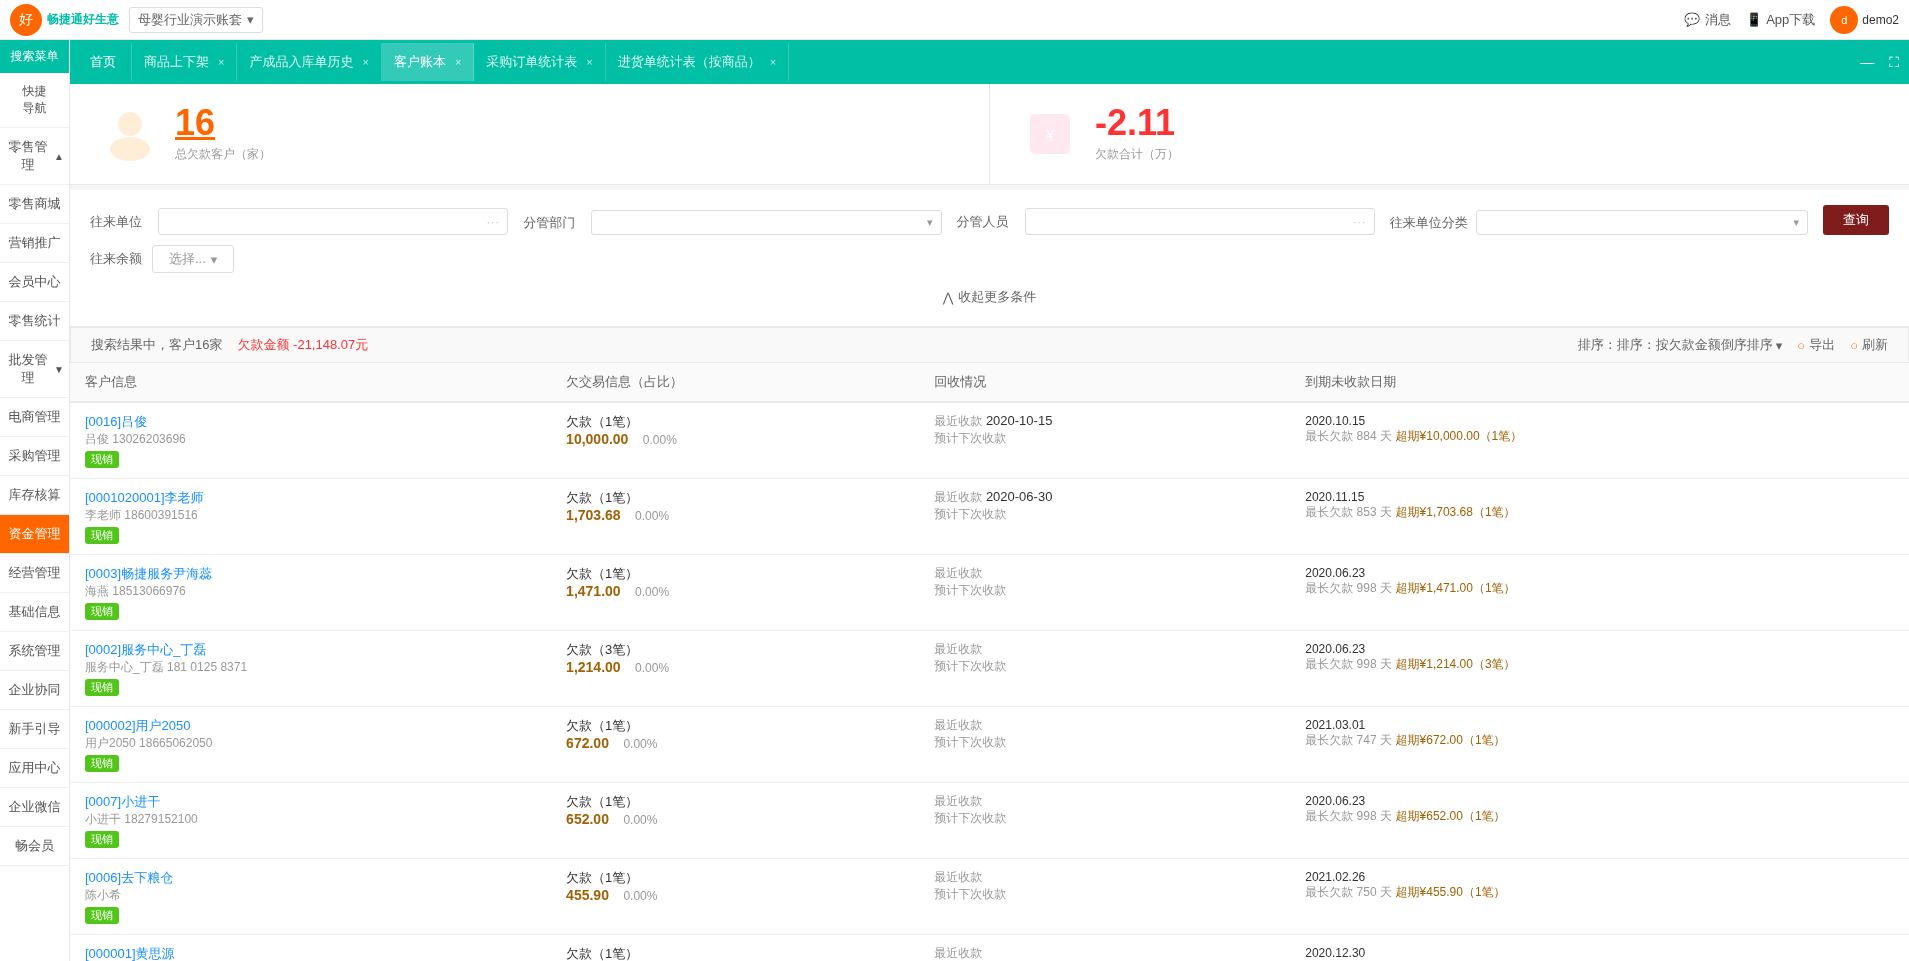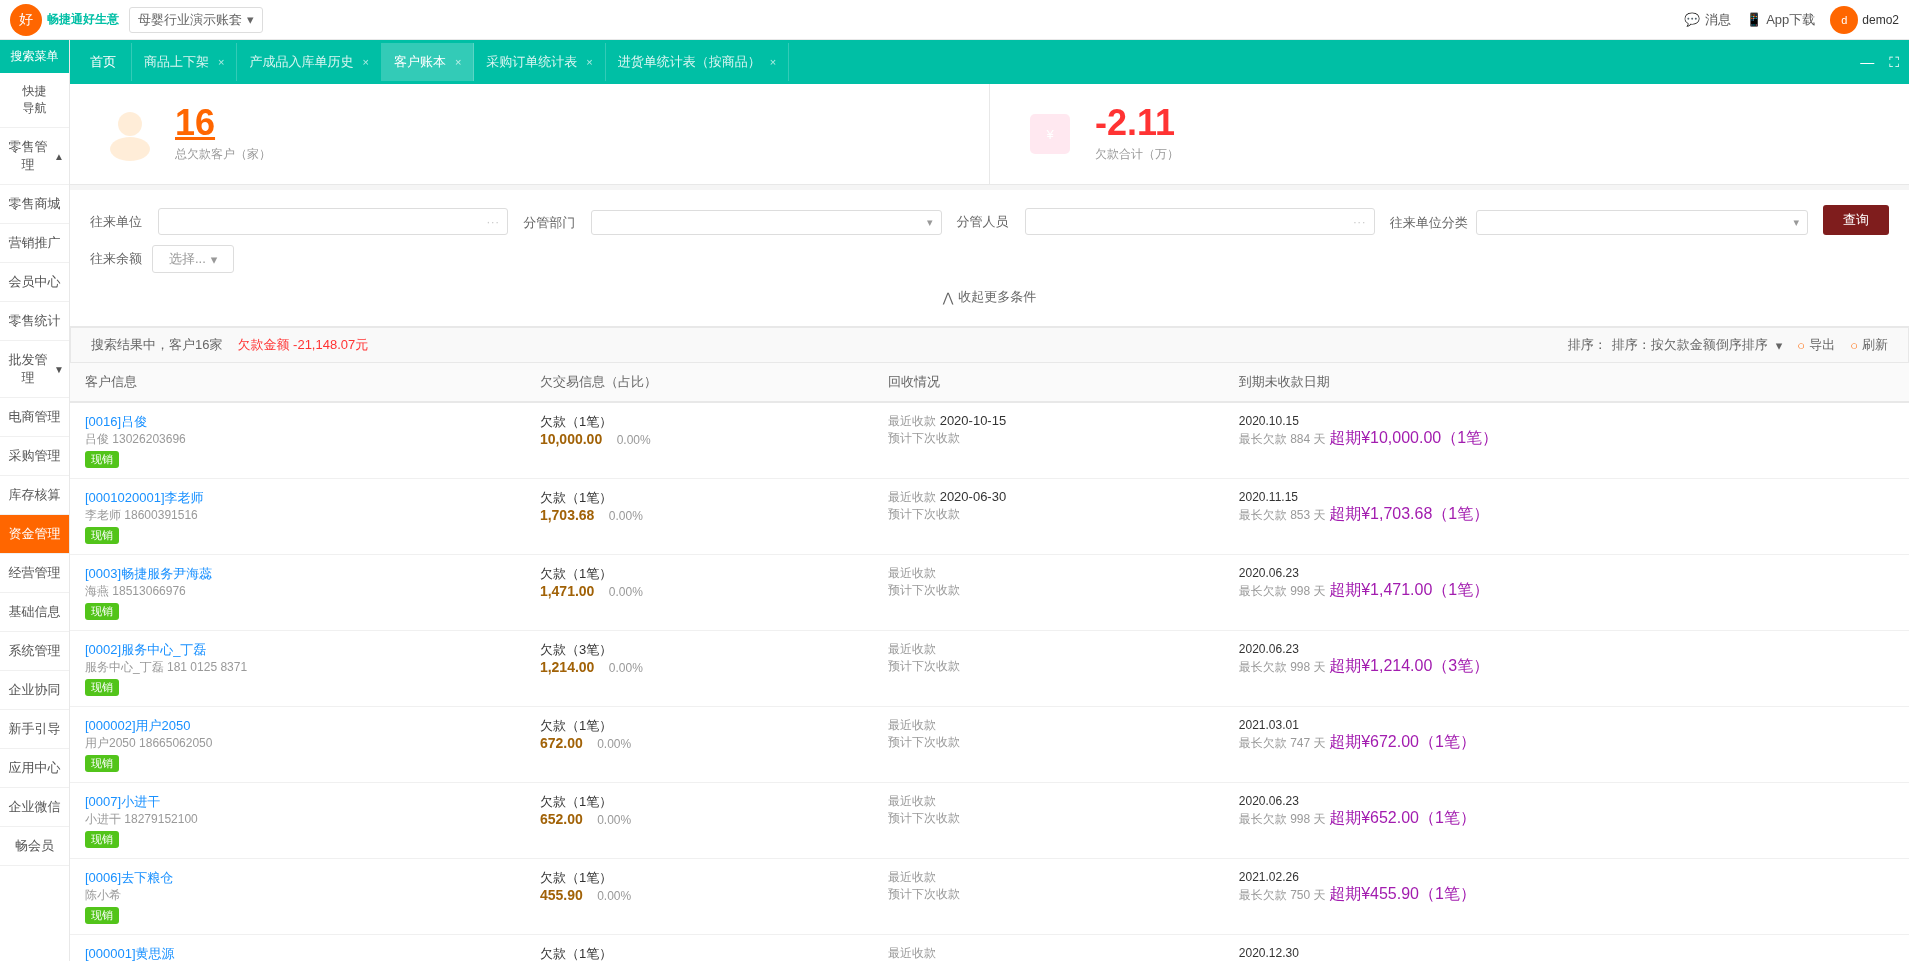--- a/index.html
+++ b/index.html
@@ -79,38 +79,38 @@
     .collapse-more span { display: inline-flex; align-items: center; gap: 5px; }
     .balance-row { display: flex; align-items: center; gap: 10px; }
     .balance-label { color: #666; font-size: 13px; }
     .balance-select { border: 1px solid #ddd; border-radius: 3px; padding: 4px 16px; display: flex; align-items: center; gap: 5px; cursor: pointer; font-size: 13px; color: #999; }
 
     
     .results-bar { background: #f9f9f9; border: 1px solid #e8e8e8; padding: 8px 20px; display: flex; align-items: center; justify-content: space-between; font-size: 12px; color: #666; }
     .results-text { display: flex; gap: 15px; }
     .results-text .red { color: #ff3333; }
     .results-actions { display: flex; align-items: center; gap: 15px; }
-    .sort-select { display: flex; align-items: center; gap: 5px; cursor: pointer; margin-left: 13px; }
+    .sort-select { display: flex; align-items: center; cursor: pointer; margin-left: 13px; }
     .action-btn { display: flex; align-items: center; gap: 4px; cursor: pointer; color: #666; }
     .action-btn .icon { color: #ff6600; }
 
     
     .data-table { background: white; width: 100%; border-collapse: collapse; }
     .data-table th { background: #fafafa; border-bottom: 2px solid #e8e8e8; padding: 10px 15px; text-align: left; color: #666; font-weight: normal; font-size: 13px; }
     .data-table td { padding: 10px 15px; border-bottom: 1px solid #f0f0f0; vertical-align: top; font-size: 13px; }
     .customer-name { color: #1890ff; cursor: pointer; font-size: 13px; display: block; }
     .customer-phone { color: #999; font-size: 12px; }
     .customer-tag { display: inline-block; background: #52c41a; color: white; font-size: 11px; padding: 1px 6px; border-radius: 3px; margin-top: 3px; }
     .debt-amount { color: #a16207; font-size: 14px; font-weight: bold; }
     .debt-count { color: #333; font-size: 13px; }
     .debt-ratio { color: #999; font-size: 12px; }
     .recovery-info { color: #999; font-size: 12px; }
     .recovery-date { color: #333; }
     .overdue-info { color: #333; font-size: 12px; }
-    .overdue-link { color: #a21caf; cursor: pointer; font-size: 16px; }
+    .overdue-link { color: #a16207; cursor: pointer; font-size: 12px; }
     .overdue-days { color: #999; font-size: 12px; }
     
     .table-wrapper { overflow-x: auto; }
     
     
     .sidebar::-webkit-scrollbar { width: 4px; }
     .sidebar::-webkit-scrollbar-track { background: #f1f1f1; }
     .sidebar::-webkit-scrollbar-thumb { background: #ccc; border-radius: 2px; }
     .page-content::-webkit-scrollbar { width: 6px; }
     .page-content::-webkit-scrollbar-track { background: #f1f1f1; }

